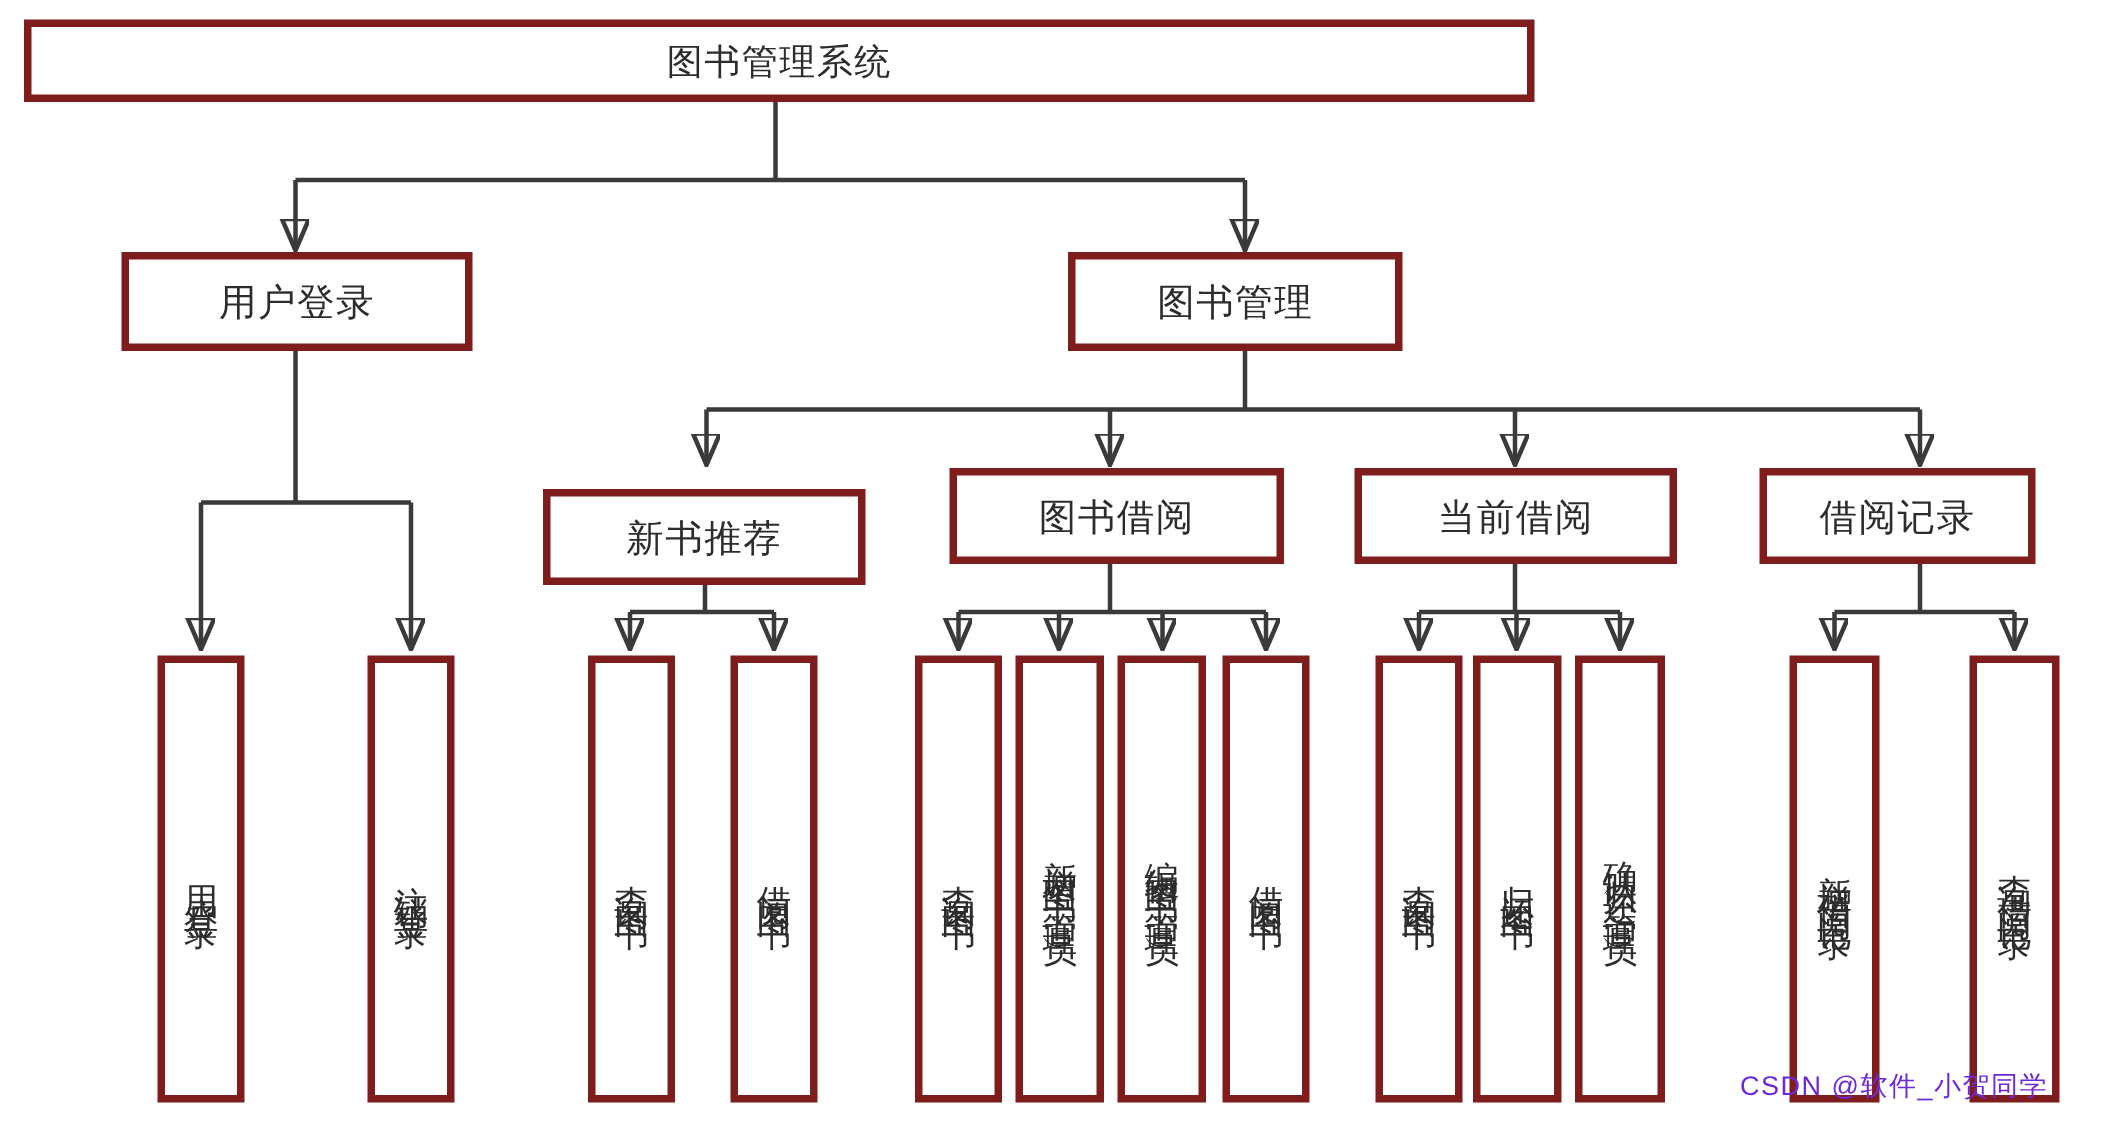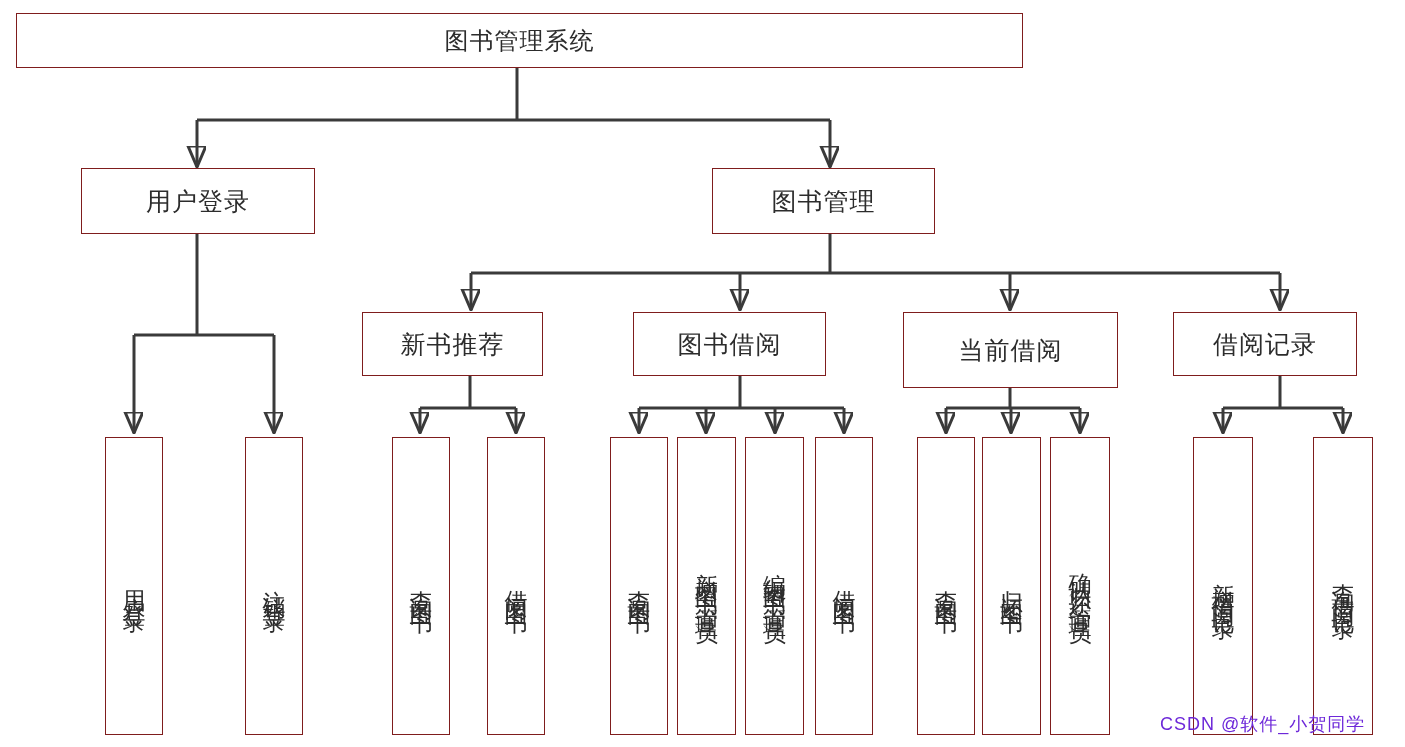--- a/index.html
+++ b/index.html
@@ -10,21 +10,21 @@
     overflow:hidden;
     font-family:"Liberation Sans","DejaVu Sans",sans-serif;
     color:#2c2c2c;
   }
   .connectors{position:absolute;left:0;top:0;width:1405px;height:747px;}
   .connectors path{stroke:#3a3a3a;stroke-width:3;fill:none;}
   .box{
     position:absolute;
     box-sizing:border-box;
     background:#ffffff;
-    border:1px solid #7f1d1d;
+    border:5px solid #7f1d1d;
     display:flex;align-items:center;justify-content:center;
   }
   .hbox{font-size:25px;letter-spacing:1px;white-space:nowrap;}
   .root{font-size:24px;}
   .vbox{top:437px;height:298px;width:58px;}
   .vtext{
     writing-mode:vertical-rl;
     text-orientation:mixed;
     font-size:23px;
     letter-spacing:7px;
@@ -81,23 +81,23 @@
     <path marker-end="url(#arr)" d="M1080,408 V433"></path>
     <path marker-end="url(#arr)" d="M1223,408 V433"></path>
     <path marker-end="url(#arr)" d="M1343,408 V433"></path>
   </svg>
 
   <div class="box hbox root" style="left:16px;top:13px;width:1007px;height:55px">图书管理系统</div>
 
   <div class="box hbox" style="left:81px;top:168px;width:234px;height:66px">用户登录</div>
   <div class="box hbox" style="left:712px;top:168px;width:223px;height:66px">图书管理</div>
 
-  <div class="box hbox" style="left:362px;top:312px;width:181px;height:64px">新书推荐</div>
-  <div class="box hbox" style="left:633px;top:312px;width:193px;height:64px">图书借阅</div>
-  <div class="box hbox" style="left:903px;top:312px;width:215px;height:76px">当前借阅</div>
+  <div class="box hbox" style="left:362px;top:326px;width:215px;height:64px">新书推荐</div>
+  <div class="box hbox" style="left:633px;top:312px;width:223px;height:64px">图书借阅</div>
+  <div class="box hbox" style="left:903px;top:312px;width:215px;height:64px">当前借阅</div>
   <div class="box hbox" style="left:1173px;top:312px;width:184px;height:64px">借阅记录</div>
 
   <div class="box vbox" style="left:105px">
     <span class="vtext">用户登录</span>
   </div>
   <div class="box vbox" style="left:245px">
     <span class="vtext">注销登录</span>
   </div>
 
   <div class="box vbox" style="left:392px">

